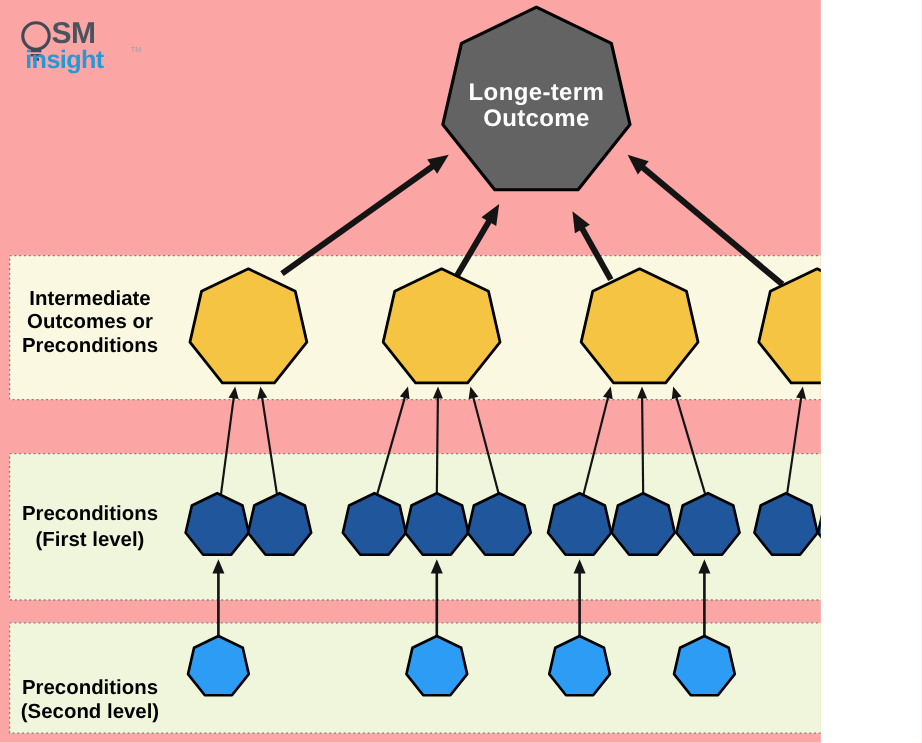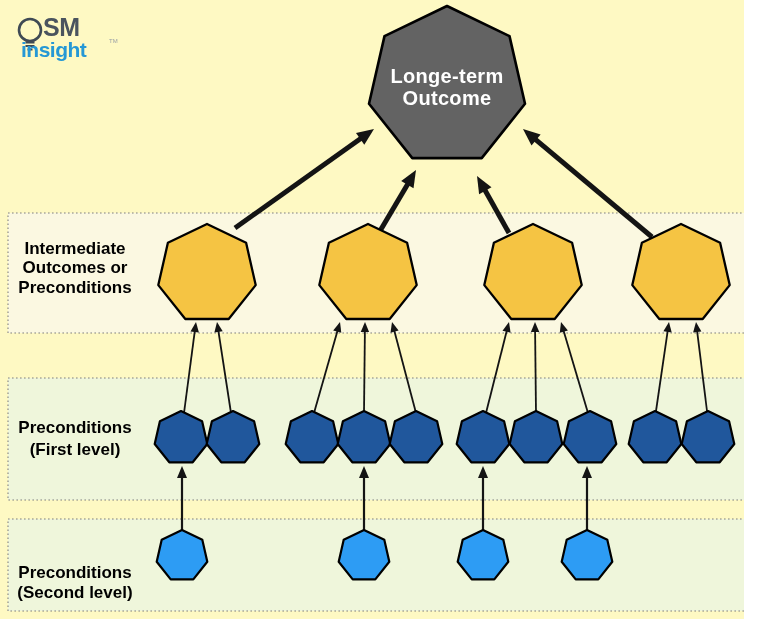--- a/index.html
+++ b/index.html
@@ -1,19 +1,19 @@
 <!DOCTYPE html>
 <html><head>
 <meta charset="utf-8">
 <style>
   html,body{margin:0;padding:0;background:#ffffff;}
   .canvas{
     position:relative;
-    width:744px;height:619px;
-    background:#fef9c3;
+    width:684px;height:619px;
+    background:#fca5a5;
     overflow:hidden;
     font-family:"Liberation Sans", sans-serif;
   }
   #logo{position:absolute;top:4px;left:6px;}
   #diagram{position:absolute;top:0;left:0;}
   text{font-family:"Liberation Sans", sans-serif;}
 </style>
 </head>
 <body>
 

